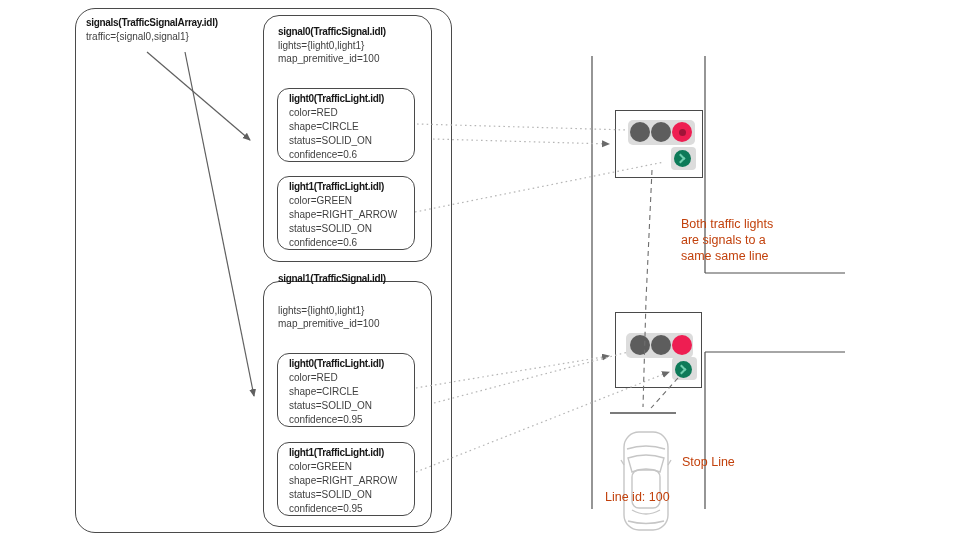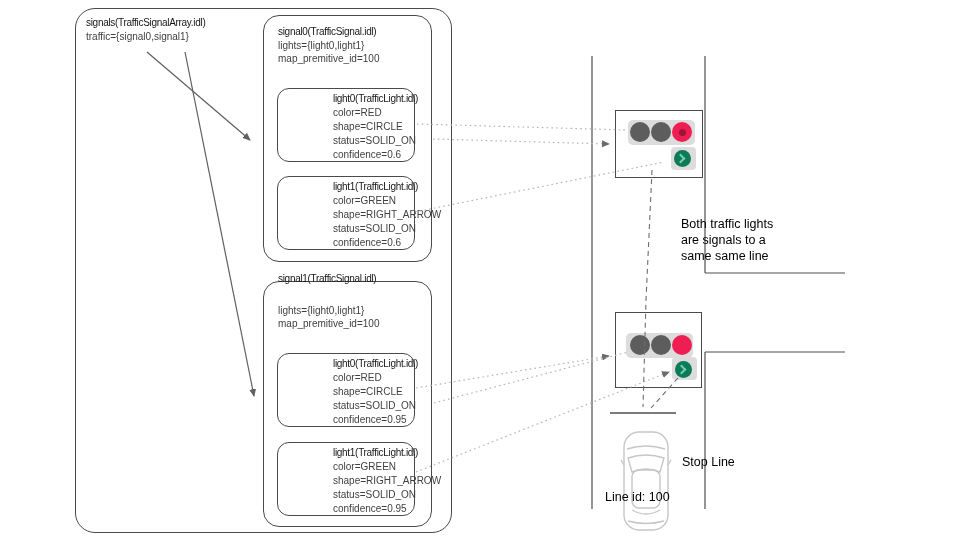--- a/index.html
+++ b/index.html
@@ -3,34 +3,34 @@
 <meta charset="utf-8">
 <style>
   html,body{margin:0;padding:0;background:#ffffff;}
   .canvas{
     position:relative;width:960px;height:540px;overflow:hidden;
     font-family:"Liberation Sans", sans-serif;color:#3f3f3f;background:#fff;
   }
   .box{position:absolute;border:1.4px solid #4a4a4a;background:transparent;box-sizing:border-box;}
   .r20{border-radius:20px;} .r16{border-radius:16px;} .r12{border-radius:12px;}
   .txt{position:absolute;font-size:10px;line-height:14px;color:#3f3f3f;white-space:nowrap;}
-  .ttl{font-weight:400;color:#161616;letter-spacing:-0.3px;}
-  .light-box-text{position:absolute;font-size:10px;line-height:14px;white-space:nowrap;margin-left:44px;}
+  .ttl{font-weight:700;color:#161616;letter-spacing:-0.3px;}
+  .light-box-text{position:absolute;font-size:10px;line-height:14px;white-space:nowrap;}
   .light-box-text .ttl{display:block;}
   .light-box-text span{display:block;}
   .tl-box{position:absolute;border:1.3px solid #4a4a4a;background:transparent;box-sizing:border-box;}
   .fixture{position:absolute;background:#dcdcdc;border-radius:5px;}
   .bulb{position:absolute;border-radius:50%;}
   .bulb-off{background:#5d5d5d;width:20px;height:20px;}
   .bulb-red{background:#ee1e52;width:20px;height:20px;}
   .red-core{position:absolute;width:7px;height:7px;border-radius:50%;background:#a01338;left:6.5px;top:6.5px;}
   .green-unit{position:absolute;background:#dcdcdc;border-radius:4px;width:25px;height:23px;}
   .bulb-green{background:#0d7a58;width:17px;height:17px;position:absolute;border-radius:50%;}
   .chev{position:absolute;width:5px;height:5px;border-top:2.2px solid #6fcfae;border-right:2.2px solid #6fcfae;transform:rotate(45deg);left:3px;top:5px;}
-  .scene-label{position:absolute;font-size:12.5px;line-height:16px;color:#000000;white-space:nowrap;}
+  .scene-label{position:absolute;font-size:12.5px;line-height:16px;color:#c2410c;white-space:nowrap;}
   svg.overlay{position:absolute;left:0;top:0;z-index:5;pointer-events:none;}
   .label-layer{position:absolute;left:0;top:0;width:100%;height:100%;z-index:10;pointer-events:none;}
 </style>
 </head>
 <body>
 
 <div class="canvas">
 
   <div class="box r20" style="left:75px;top:8px;width:377px;height:525px;"></div>
   <div class="txt ttl" style="left:86px;top:16px;">signals(TrafficSignalArray.idl)</div>

